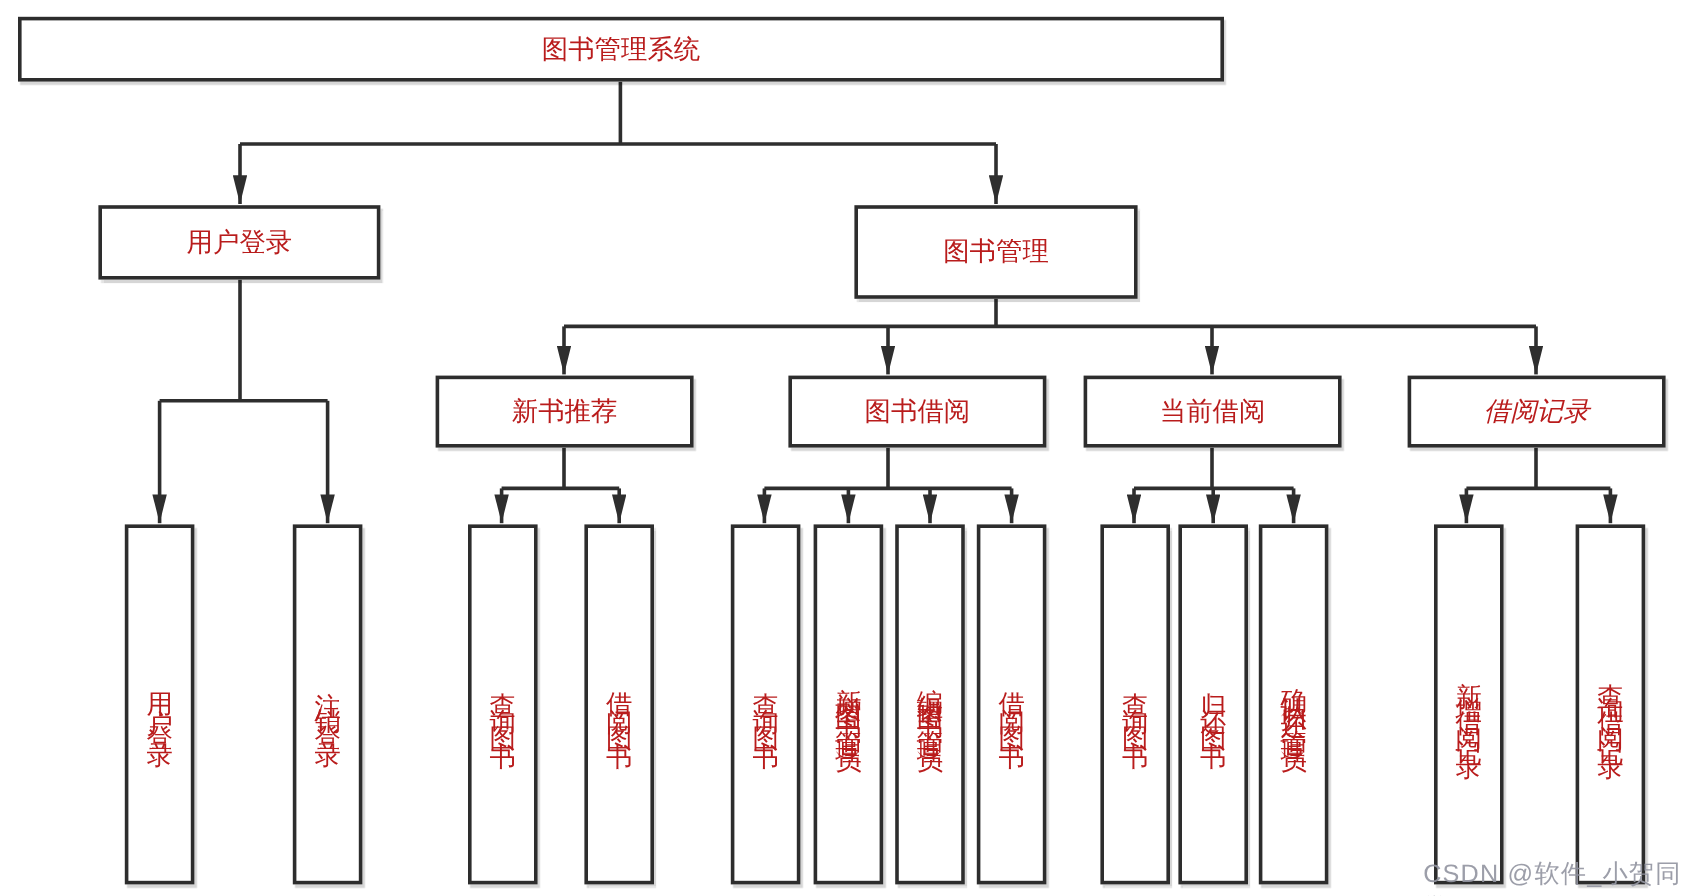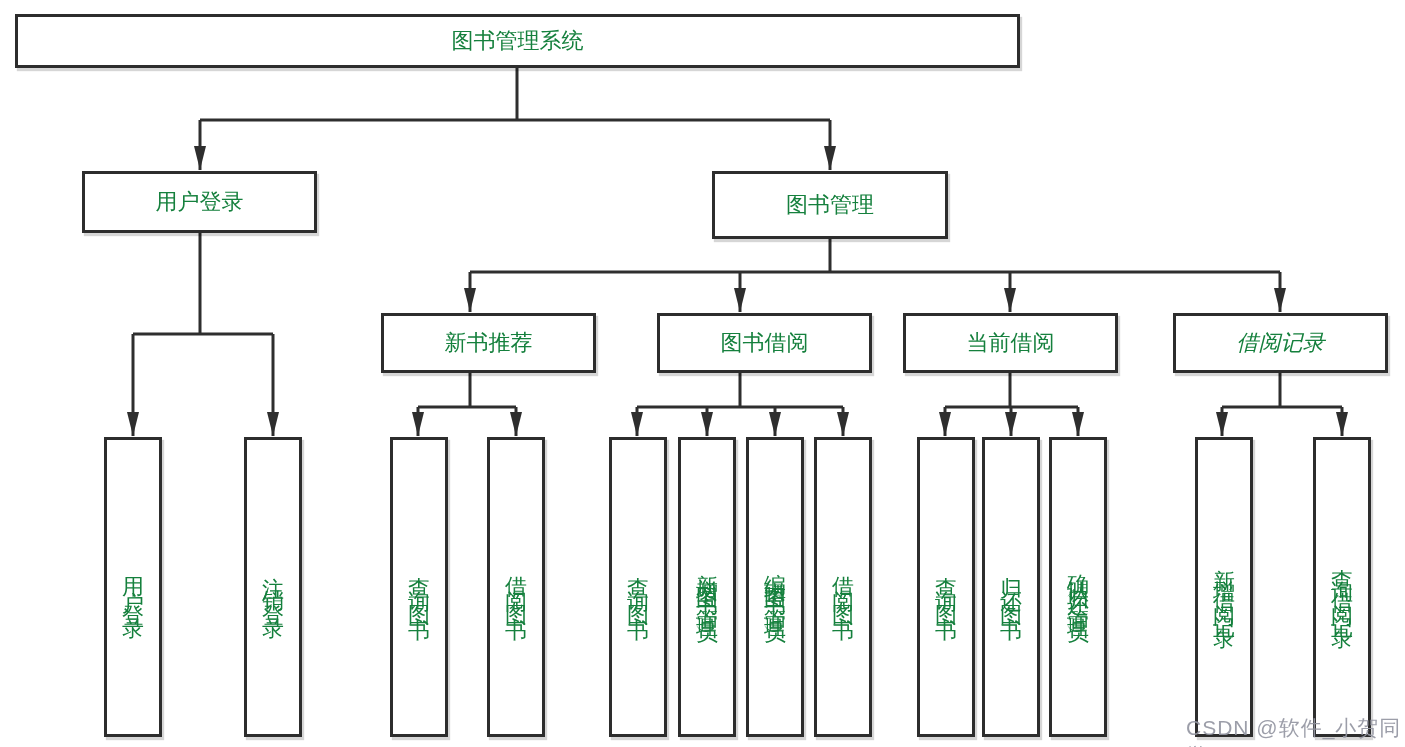--- a/index.html
+++ b/index.html
@@ -19,41 +19,41 @@
   }
   .node {
     position: absolute;
     background: #ffffff;
     border: 3px solid #2d2d2d;
     box-sizing: border-box;
     display: flex;
     align-items: center;
     justify-content: center;
     font-size: 22px;
-    color: #15803d;
+    color: #b91c1c;
     box-shadow: 2px 3px 1px rgba(0,0,0,0.16);
     white-space: nowrap;
   }
   .vnode {
     writing-mode: vertical-rl;
     text-orientation: mixed;
     white-space: normal;
   }
   .ls-short { letter-spacing: 14px; }
   .ls-med   { letter-spacing: 12px; }
   .ls-long  { letter-spacing: 7px; }
 
   
   .n-root { left: 15px;  top: 14px;  width: 1005px; height: 54px; }
   
   .n-userlogin { left: 82px;  top: 171px; width: 235px; height: 62px; }
-  .n-bookmgmt  { left: 712px; top: 171px; width: 236px; height: 68px; }
+  .n-bookmgmt  { left: 712px; top: 171px; width: 236px; height: 78px; }
   
   .n-l3 { top: 313px; width: 215px; height: 60px; }
-  .n-newbook   { left: 381px; }
+  .n-newbook   { left: 363px; }
   .n-borrowmod { left: 633px; margin-left: 24px; }
   .n-current   { left: 903px; }
   .n-records   { left: 1173px; font-style: italic; }
   
   .leaf { top: 437px; width: 58px; height: 300px; }
   .lf-1  { left: 104px; }
   .lf-2  { left: 244px; }
   .lf-3  { left: 390px; }
   .lf-4  { left: 487px; }
   .lf-5  { left: 609px; }

